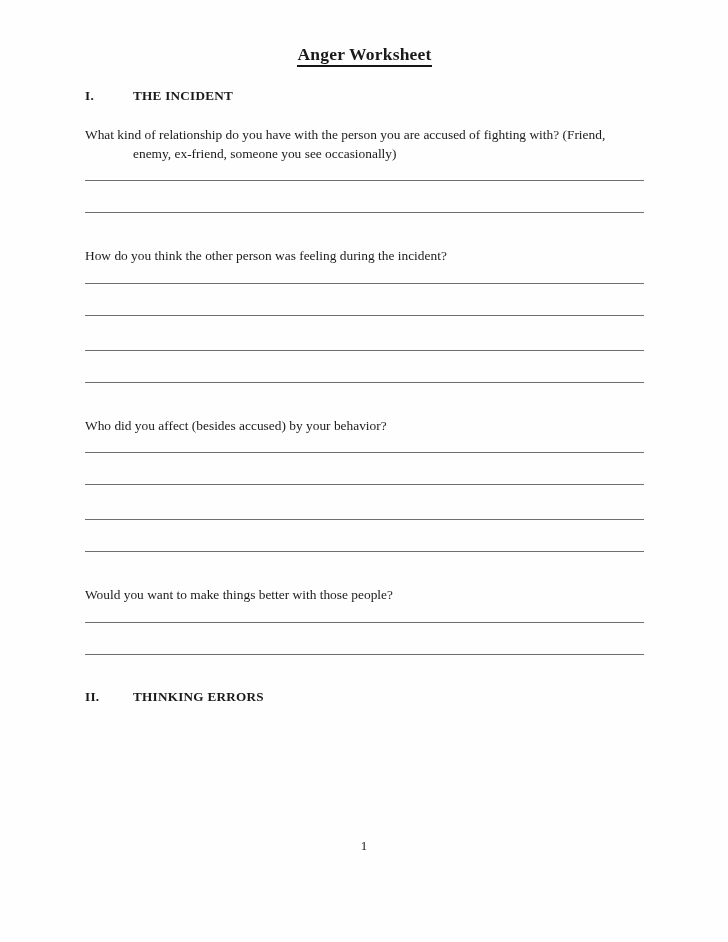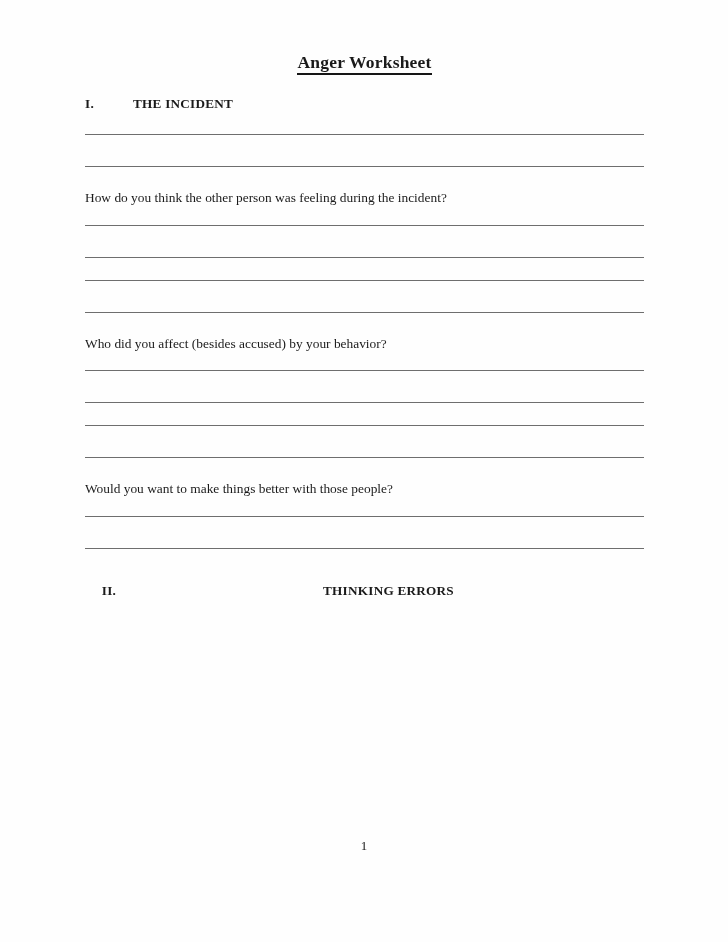--- a/index.html
+++ b/index.html
@@ -27,21 +27,21 @@
 
   .content {
     position: absolute;
     left: 85px;
     top: 0;
     width: 559px;
   }
 
   
   .doc-title {
-    margin: 12px;
+    margin: 4px;
     padding-top: 40px;
     text-align: center;
     font-size: 17.5px;
     font-weight: bold;
     letter-spacing: 0.2px;
     line-height: 1.15;
   }
   .doc-title .ul {
     border-bottom: 2px solid #161616;
     padding-bottom: 1px;
@@ -55,31 +55,31 @@
     letter-spacing: 0.25px;
   }
   .section-heading .numeral {
     width: 48px;
     flex: 0 0 48px;
   }
   .section-heading .sec-label {
     flex: 1 1 auto;
   }
   #sec-incident { margin-top: 24px; }
-  #sec-thinking { margin-top: 34px; text-align: center; }
+  #sec-thinking { margin-top: 34px; }
 
   
   .question {
     font-size: 13.4px;
     line-height: 1.38;
     padding-left: 48px;
     text-indent: -48px;
     margin: 0;
   }
-  .q-block { margin-top: 22px; }
+  .q-block { margin-top: 34px; }
   .q-block.first { margin-top: 22px; }
 
   
   .answer-lines {
     margin-top: 17px;
   }
   .rule {
     height: 0;
     border-top: 1px solid #6e6e6e;
     width: 559px;
@@ -105,20 +105,21 @@
   <div class="content">
 
     <h1 class="doc-title"><span class="ul">Anger Worksheet</span></h1>
 
     <div class="section-heading" id="sec-incident">
       <span class="numeral">I.</span>
       <span class="sec-label">THE INCIDENT</span>
     </div>
 
     <div class="q-block first">
+      <p class="question">What kind of relationship do you have with the person you are accused of fighting with?  (Friend, enemy, ex-friend, someone you see occasionally)</p>
       <div class="answer-lines">
         <div class="rule"></div>
         <div class="rule"></div>
       </div>
     </div>
 
     <div class="q-block">
       <p class="question">How do you think the other person was feeling during the incident?</p>
       <div class="answer-lines">
         <div class="rule"></div>

